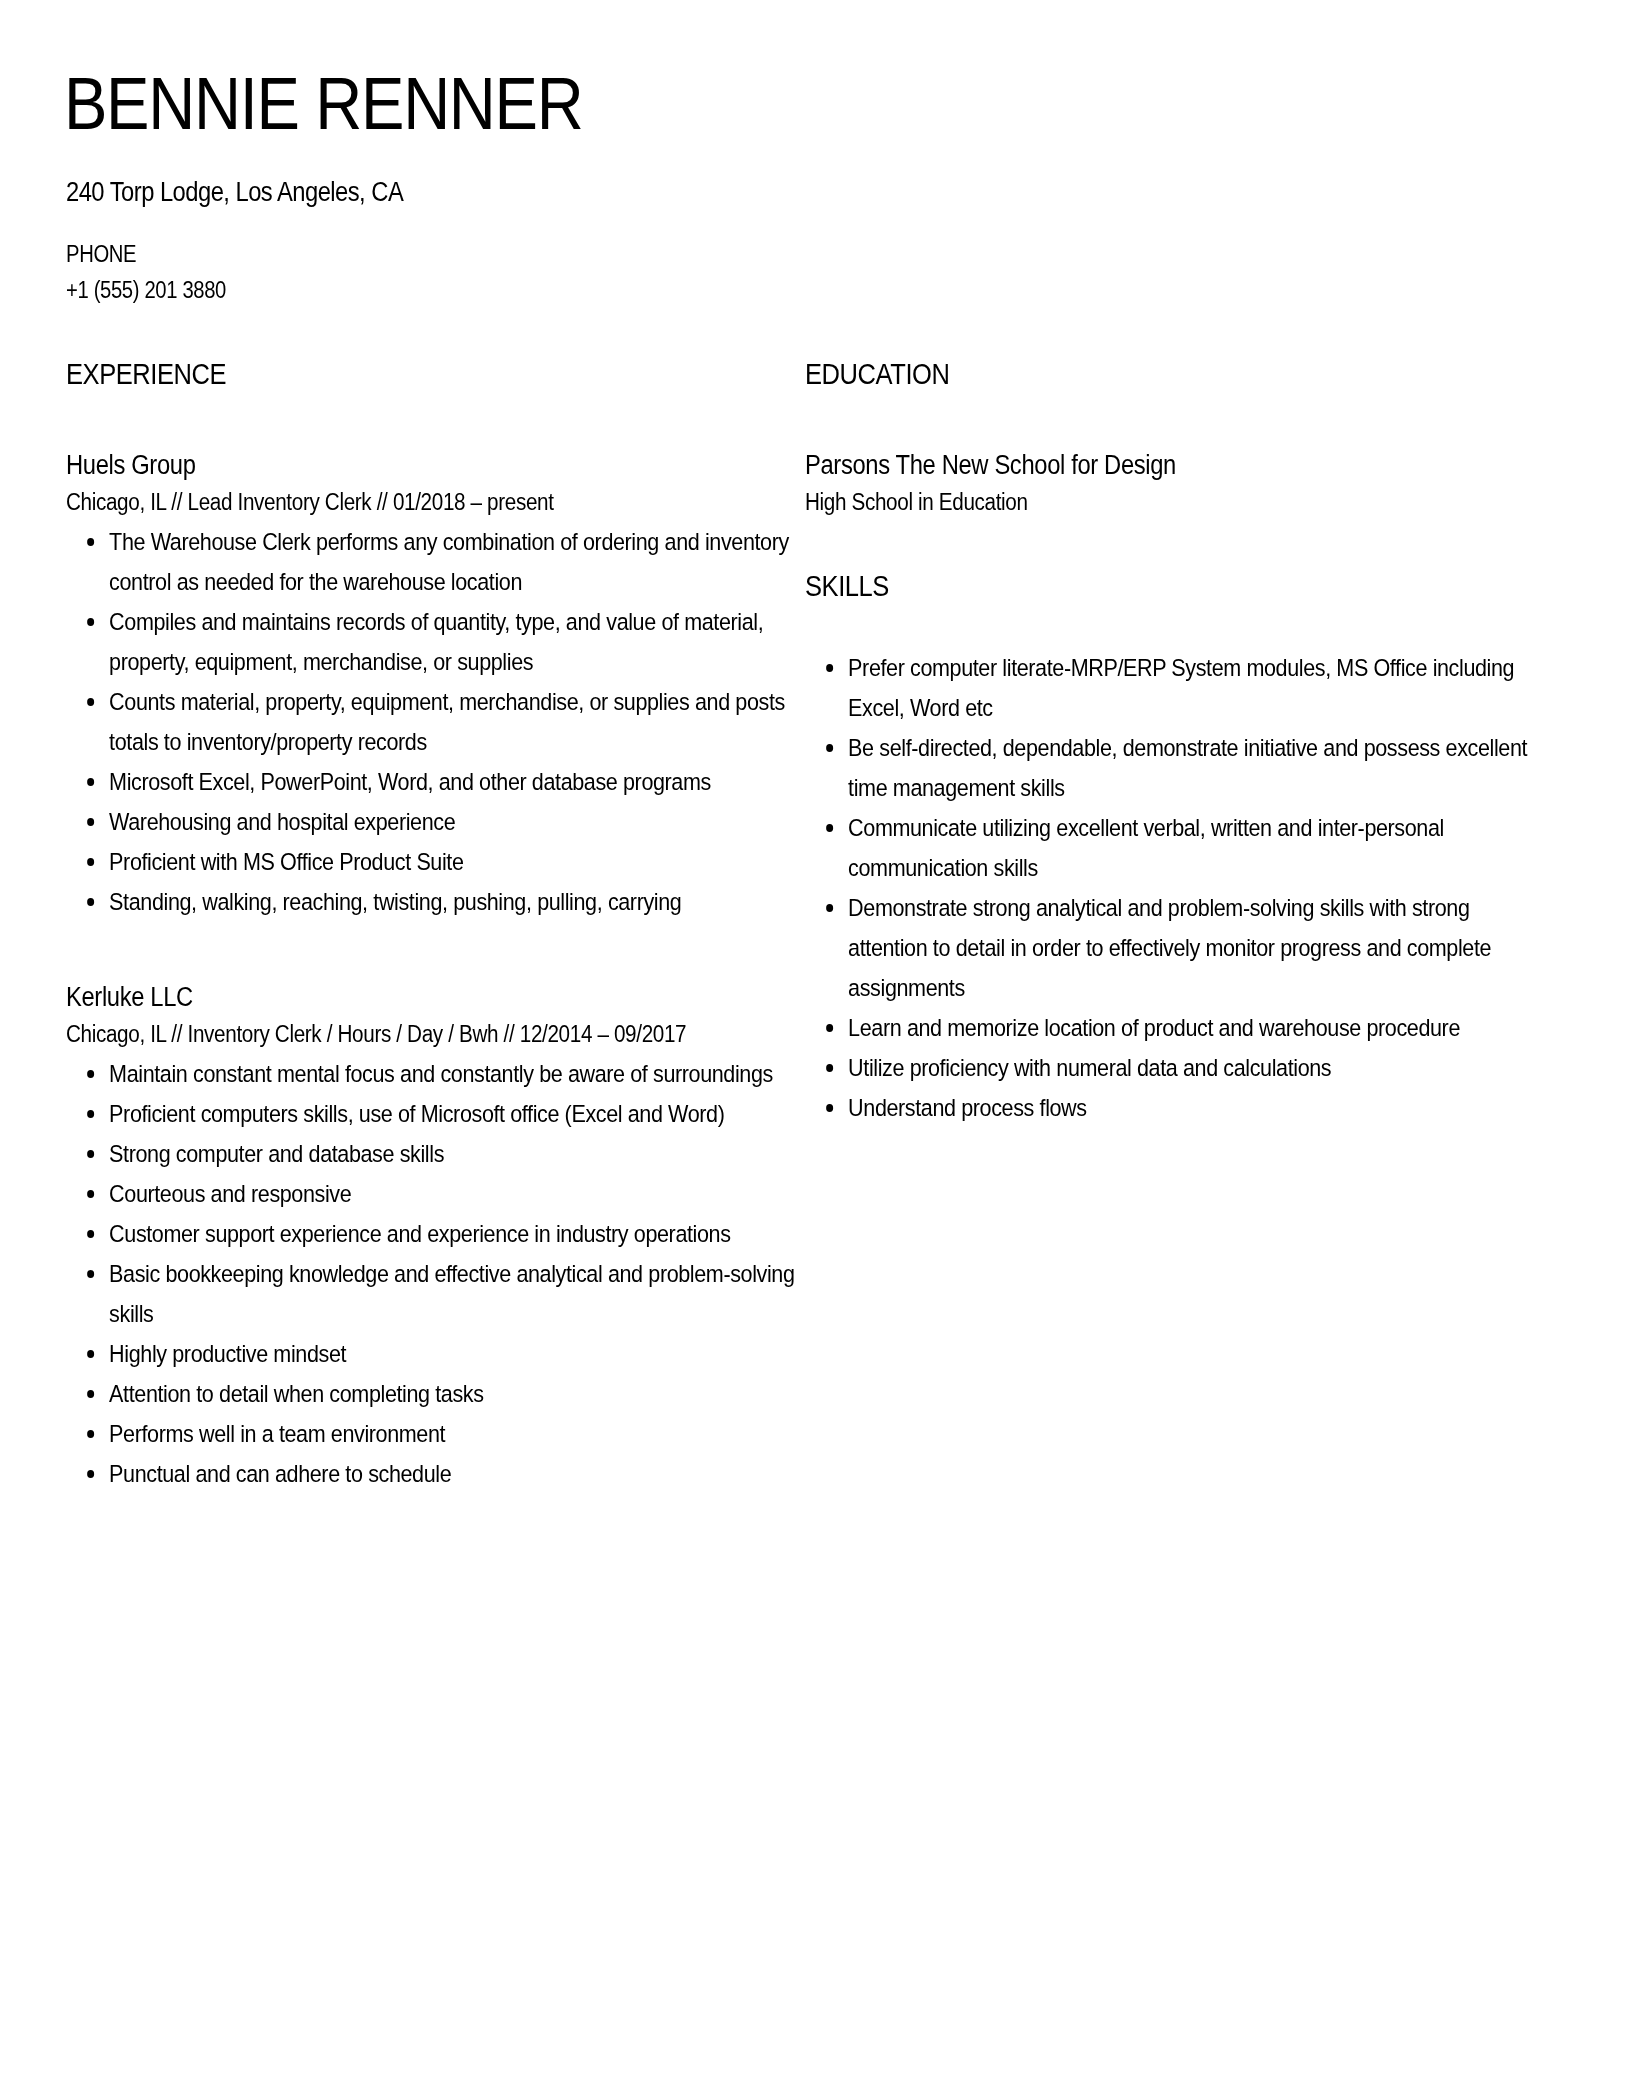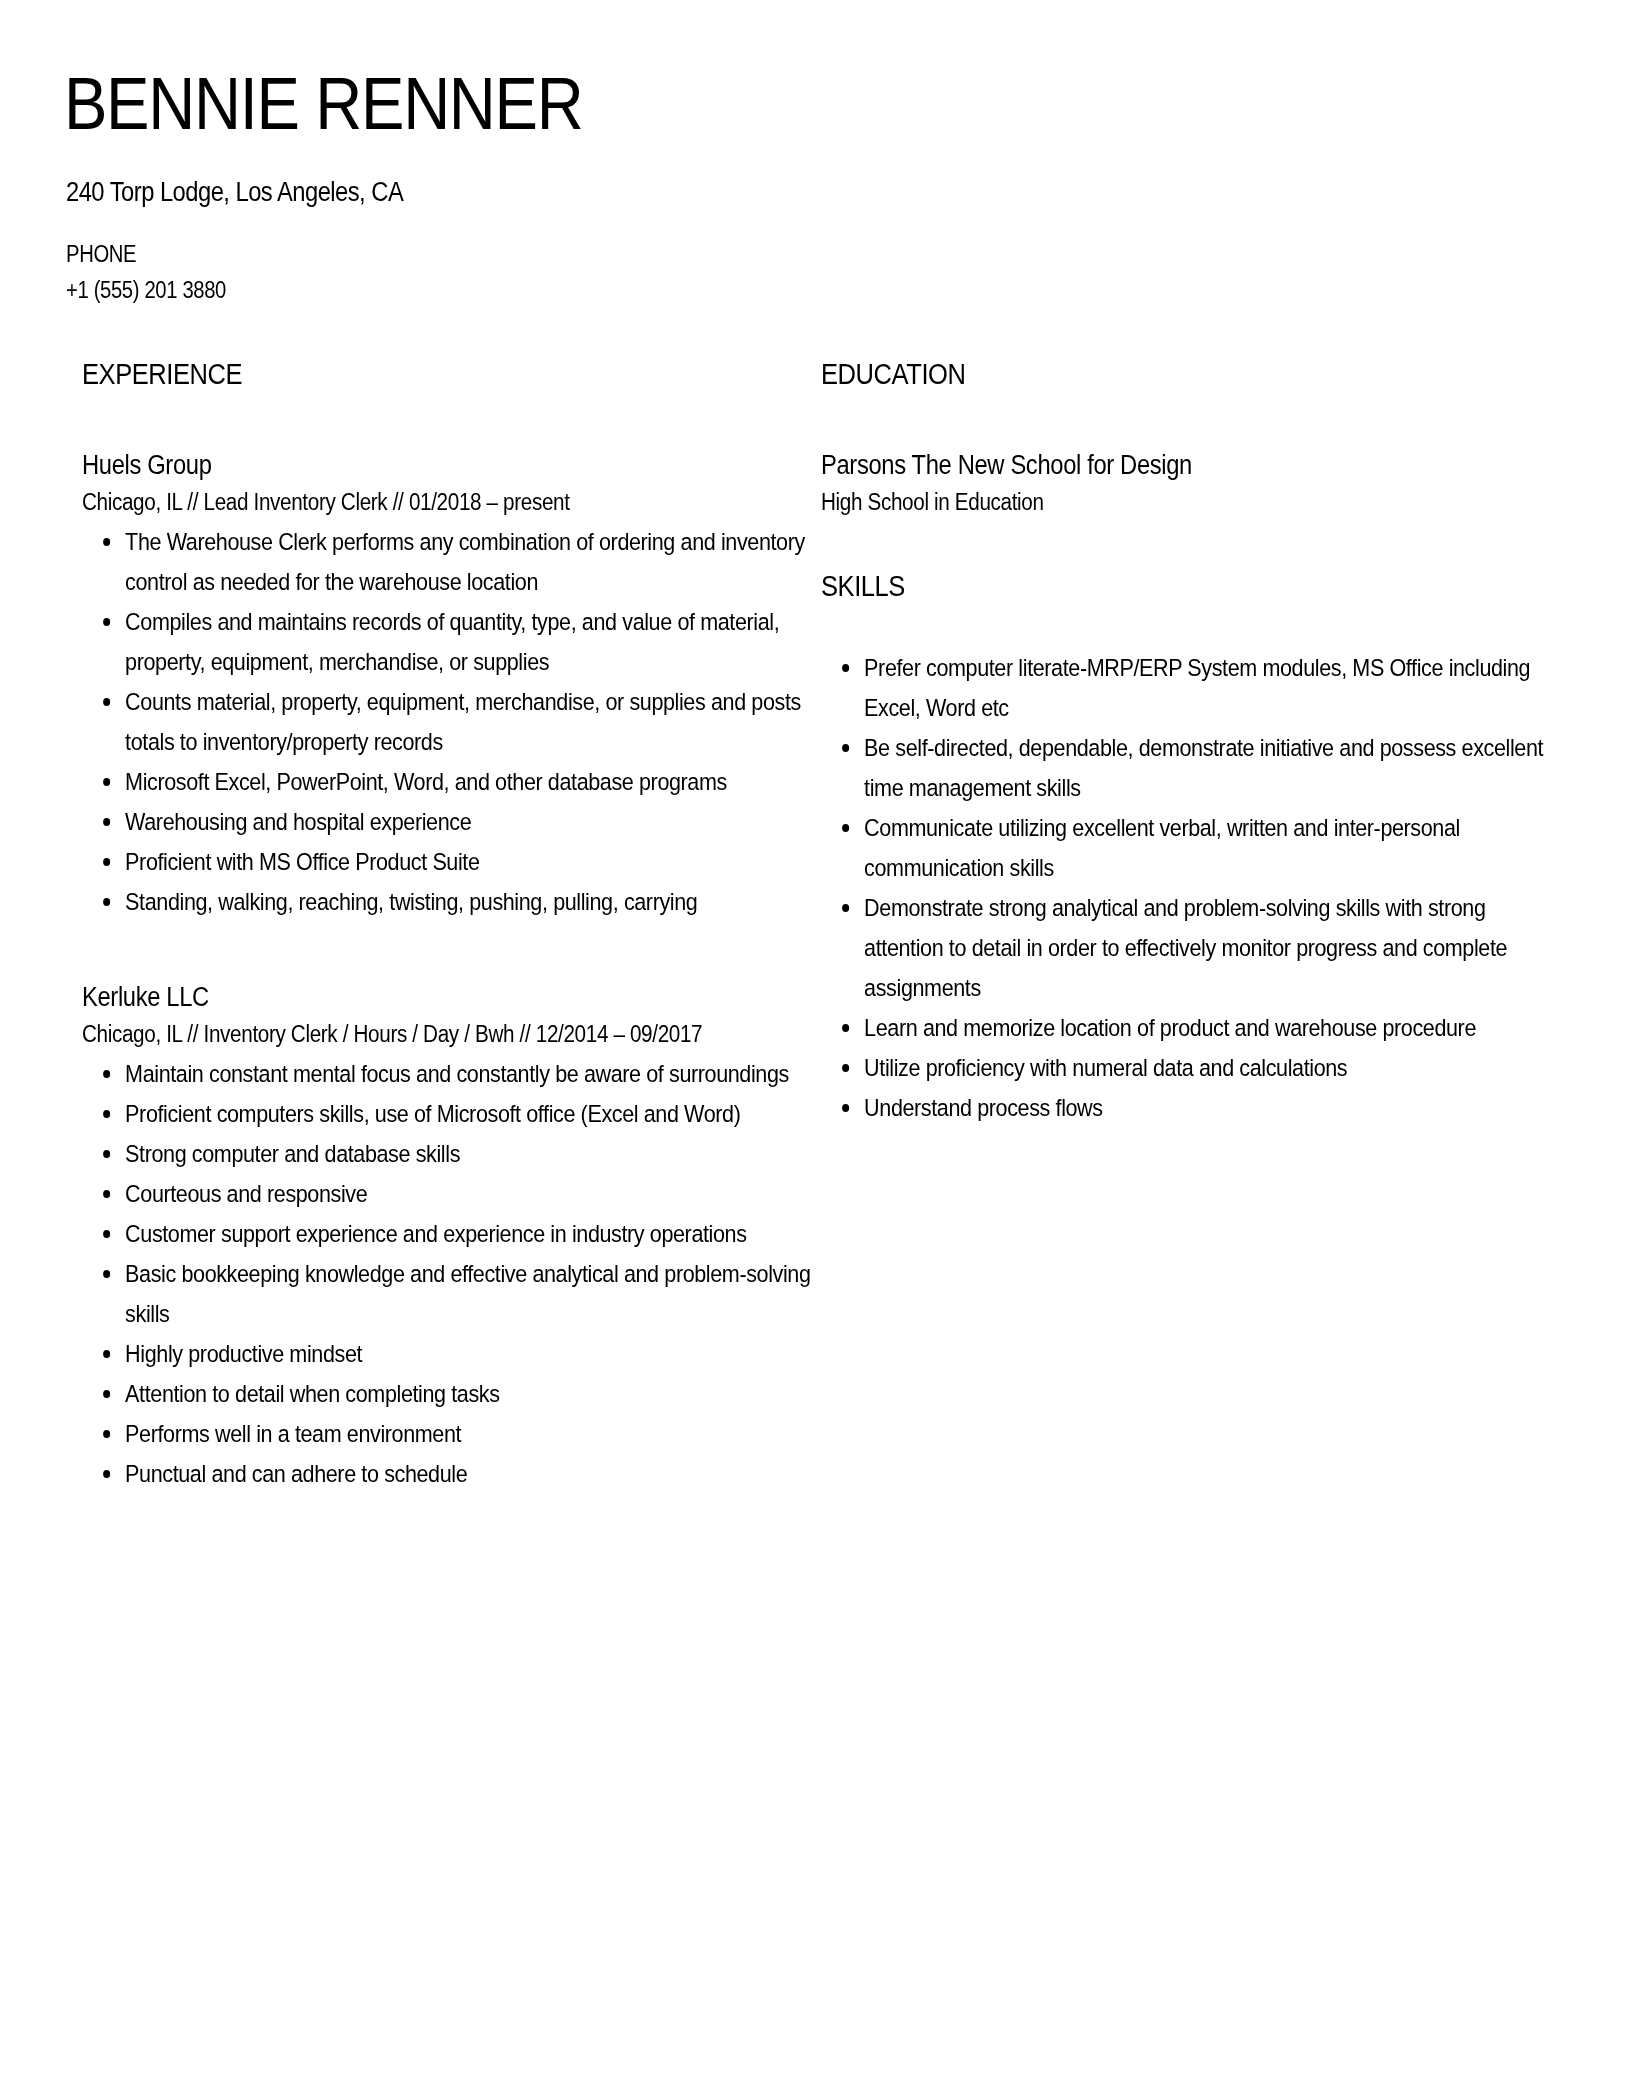--- a/index.html
+++ b/index.html
@@ -23,21 +23,21 @@
   .phone-label {
     position: absolute; left: 66px; top: 240px;
     font-size: 23px; line-height: 28px; letter-spacing: -0.4px;
     transform: scaleX(0.88); transform-origin: left top; white-space: nowrap;
   }
   .phone-value {
     position: absolute; left: 66px; top: 275px;
     font-size: 23px; line-height: 30px; letter-spacing: -0.4px;
     transform: scaleX(0.88); transform-origin: left top; white-space: nowrap;
   }
-  .col { position: absolute; top: 356px; margin-left: 16px; }
+  .col { position: absolute; top: 356px; }
   .col-left { left: 66px; width: 730px; }
   .col-right { left: 805px; width: 730px; }
 
   .cond { transform: scaleX(0.88); transform-origin: left top; width: 113.6%; }
 
   .section-title {
     font-size: 29px; line-height: 36px; margin: 0; font-weight: 400;
     letter-spacing: -0.5px; height: 36px;
   }
   .entry-title {

